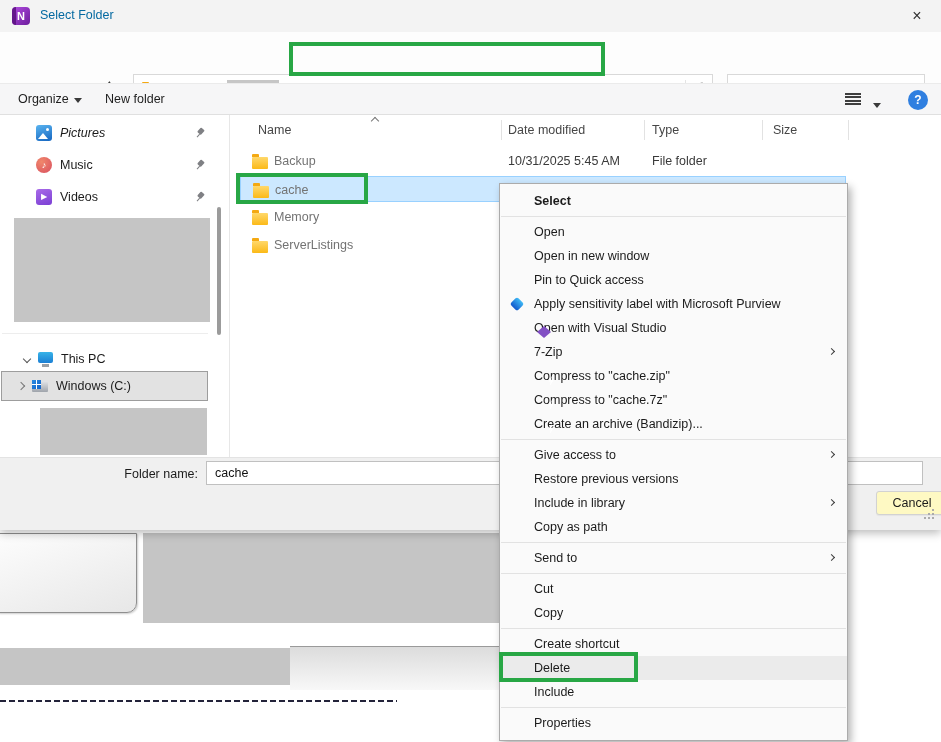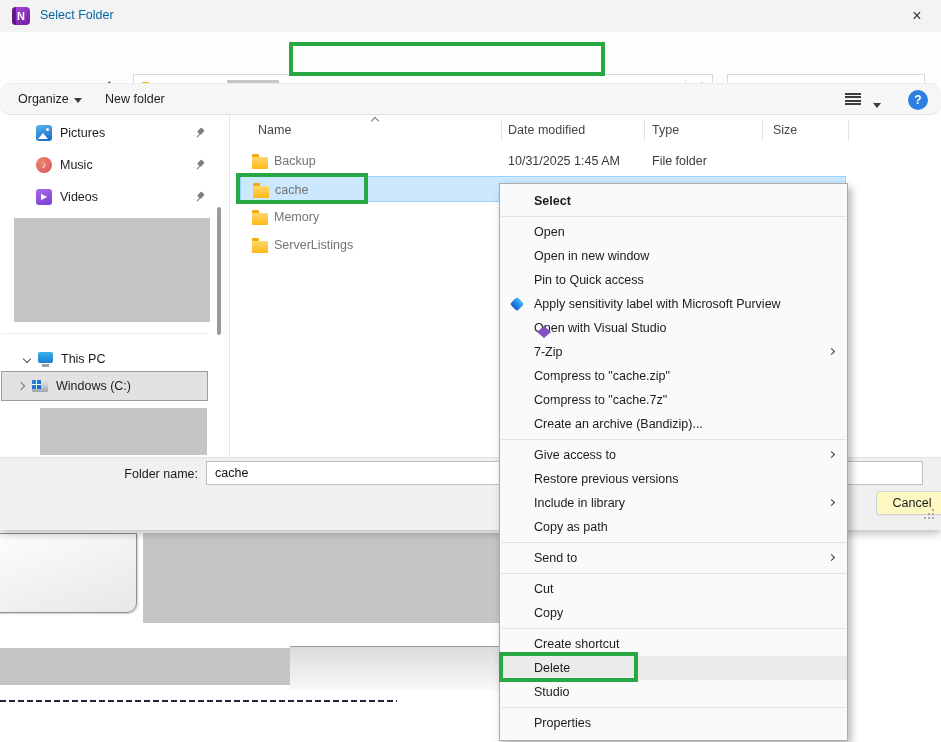--- a/index.html
+++ b/index.html
@@ -49,21 +49,21 @@
   .searchbox { position:absolute; left:727px; top:42px; width:198px; height:32px; background:#fff;
                border:1px solid #d9d9d9; display:flex; align-items:center; padding:0 10px; }
   .searchbox input { border:none; outline:none; flex:1; font:12.5px "Liberation Sans","DejaVu Sans",sans-serif; color:#333; }
   .searchbox input::placeholder { color:#8a8a8a; }
   .mag { position:relative; width:8px; height:8px; border:1.5px solid #6e6e6e; border-radius:50%; flex:0 0 auto; }
   .mag::after { content:''; position:absolute; left:-4px; top:6px; width:5px; height:1.5px;
                 background:#6e6e6e; transform:rotate(45deg); }
 
   
   .toolbar { position:absolute; left:0; top:83px; width:941px; height:32px; background:#f6f6f7;
-             border-top:1px solid #ebebeb; border-bottom:1px solid #e0e0e0;border-radius:10px; }
+             border-top:1px solid #ebebeb; border-bottom:1px solid #e0e0e0; }
   .tb-btn { position:absolute; top:0; height:30px; line-height:30px; color:#1e1e1e; }
   .tri-down { display:inline-block; width:0; height:0; border-left:4px solid transparent;
               border-right:4px solid transparent; border-top:5px solid #3a3a3a; margin-left:5px; }
   .viewlines { position:absolute; left:845px; top:9px; width:16px; height:13px;
                background:repeating-linear-gradient(180deg,#3e3e3e 0 1.7px,transparent 1.7px 3.4px); }
   .view-caret { position:absolute; left:868px; top:13px; }
   .help-circle { position:absolute; left:908px; top:6px; width:20px; height:20px; border-radius:50%;
                  background:#2f7fe0; color:#fff; font-weight:bold; font-size:12px; text-align:center; line-height:20px; }
 
   
@@ -211,21 +211,21 @@
       <div class="tb-btn" style="left:105px;">
         <span>New folder</span>
       </div>
       <div class="viewlines"></div>
       <div class="view-caret"><span class="tri-down"></span></div>
       <div class="help-circle">?</div>
     </div>
 
     <div class="sidebar-divider"></div>
 
-    <div class="side-item" style="top:119px;">
+    <div class="side-item" style="top:119px;font-style:italic;">
       <span class="ic16 pictures-ic"></span>
       <span class="side-label">Pictures</span>
       <span class="pin"></span>
     </div>
     <div class="side-item" style="top:151px;">
       <span class="ic16 music-ic">♪</span>
       <span class="side-label">Music</span>
       <span class="pin"></span>
     </div>
     <div class="side-item" style="top:183px;">
@@ -258,21 +258,21 @@
     <div class="col-header" style="left:652px;">Type</div>
     <div class="col-header" style="left:773px;">Size</div>
     <div class="col-vline" style="left:501px;"></div>
     <div class="col-vline" style="left:644px;"></div>
     <div class="col-vline" style="left:762px;"></div>
     <div class="col-vline" style="left:848px;"></div>
 
     <div class="frow" style="top:148px;">
       <span class="ficon"></span>
       <span class="frow-name">Backup</span>
-      <span class="frow-date">10/31/2025 1:45 AM</span>
+      <span class="frow-date">10/31/2025 5:45 AM</span>
       <span class="frow-type">File folder</span>
     </div>
     <div class="frow selected" style="top:176px;">
       <span class="ficon"></span>
       <span class="frow-name">cache</span>
     </div>
     <div class="frow" style="top:204px;">
       <span class="ficon"></span>
       <span class="frow-name">Memory</span>
     </div>
@@ -334,21 +334,21 @@
     <div class="mi">
       <span>Send to</span>
       <span class="mi-sub"></span>
     </div>
     <div class="msep"></div>
     <div class="mi"><span>Cut</span></div>
     <div class="mi"><span>Copy</span></div>
     <div class="msep"></div>
     <div class="mi"><span>Create shortcut</span></div>
     <div class="mi hover"><span>Delete</span></div>
-    <div class="mi"><span>Studio</span></div>
+    <div class="mi"><span>Include</span></div>
     <div class="msep"></div>
     <div class="mi"><span>Properties</span></div>
   </div>
 
   <div class="anno" style="left:289px; top:42px; width:316px; height:34px;"></div>
   <div class="anno" style="left:236px; top:173px; width:132px; height:31px;"></div>
   <div class="anno" style="left:499px; top:652px; width:139px; height:30px;"></div>
 
 </div>
 

